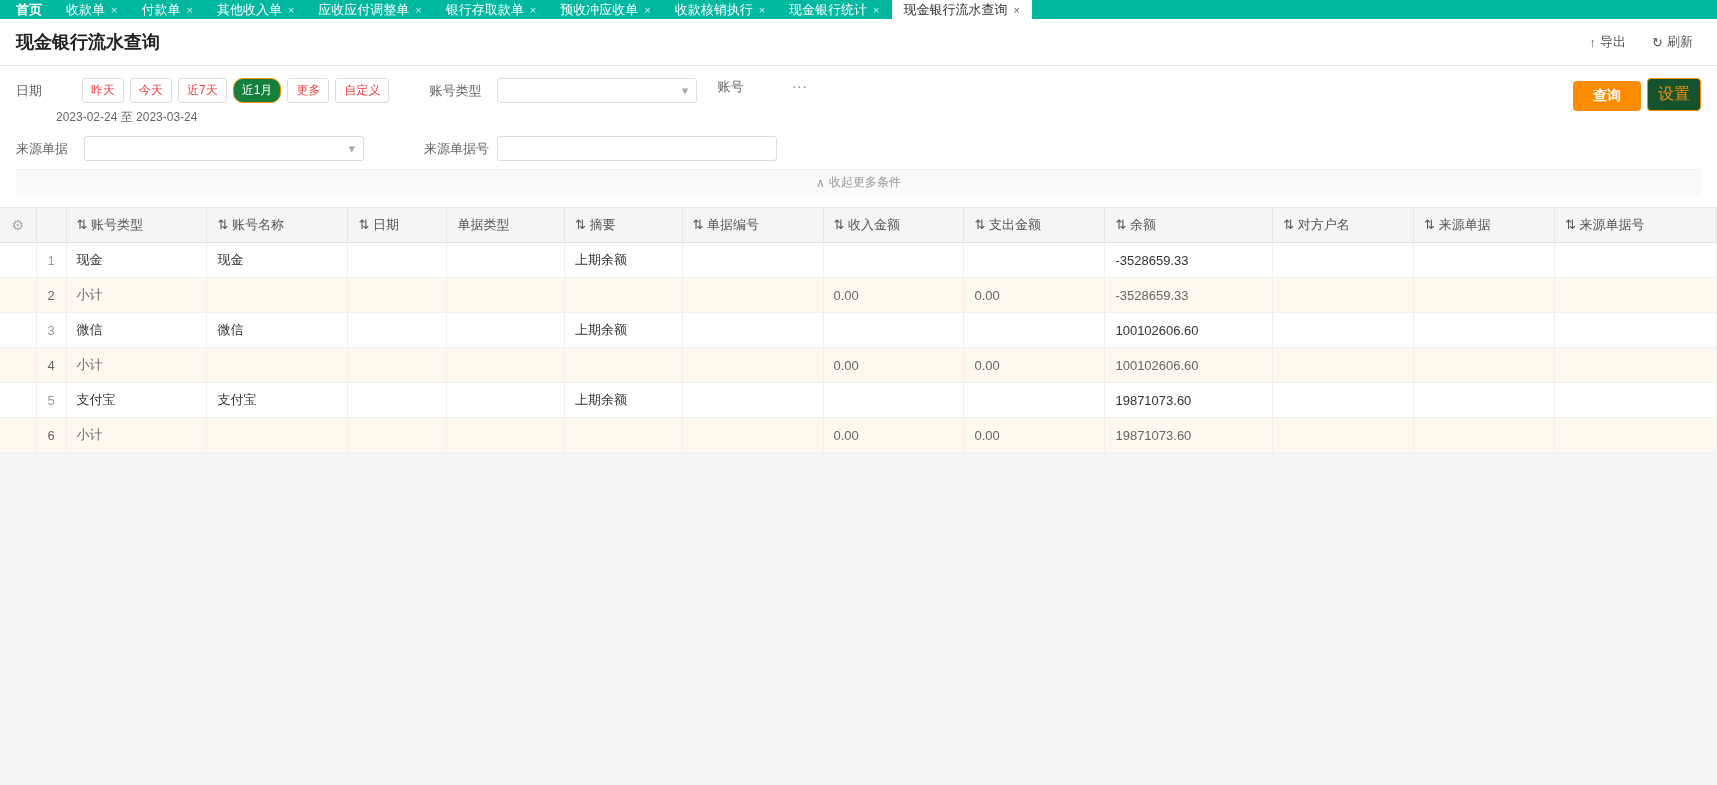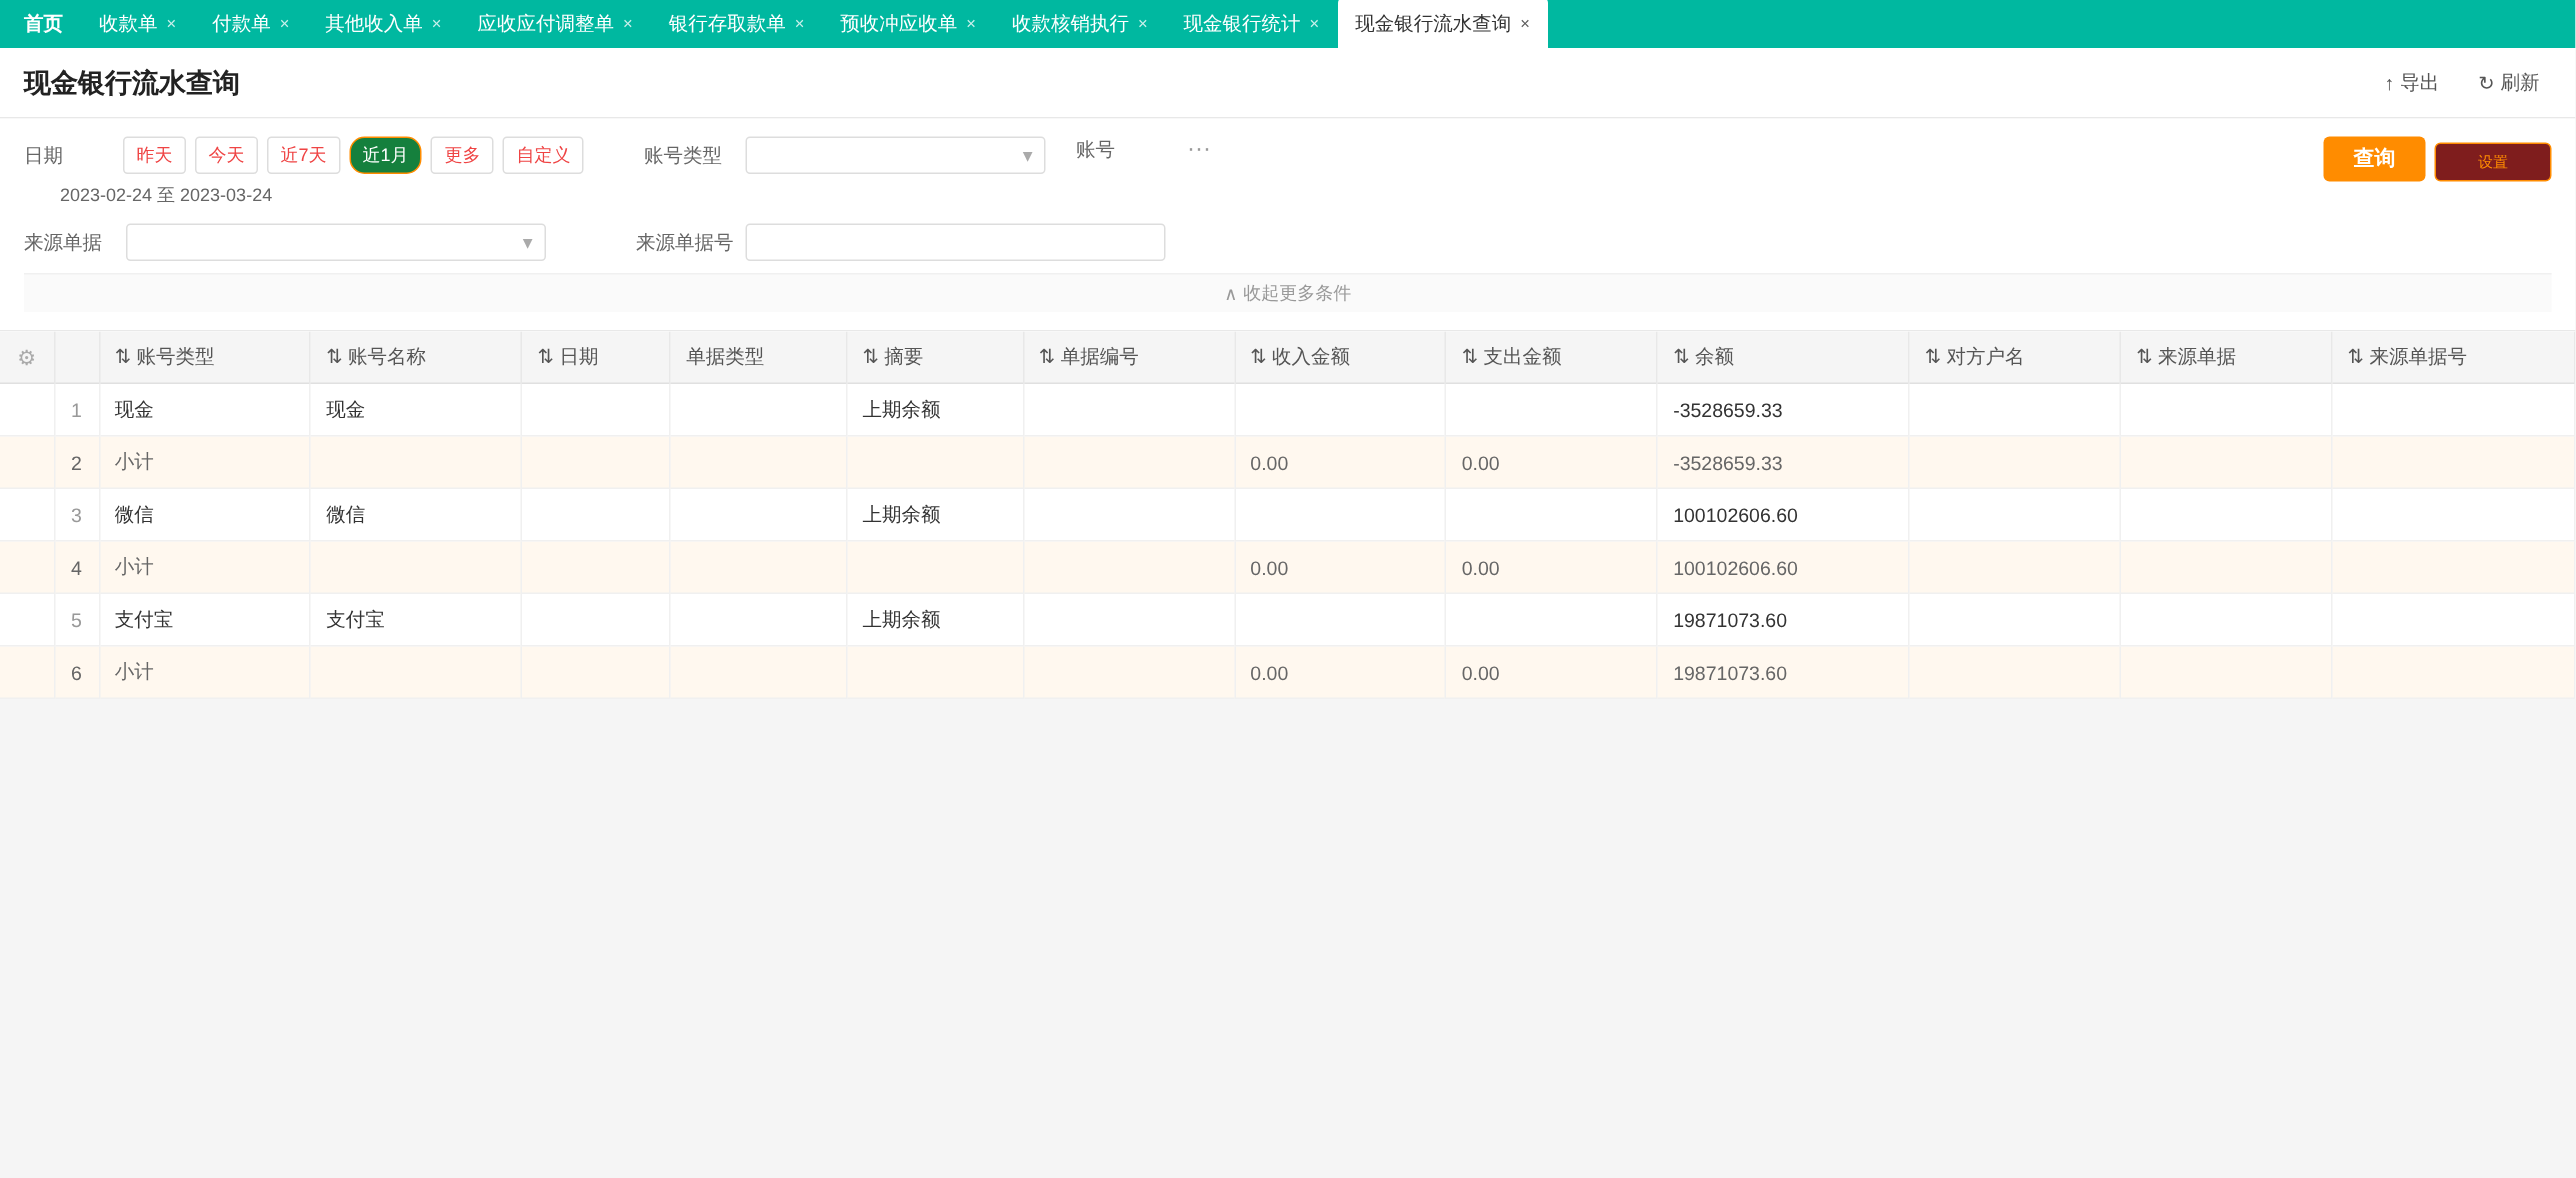--- a/index.html
+++ b/index.html
@@ -3,21 +3,21 @@
   <meta charset="utf-8">
   <style>
     * { box-sizing: border-box; margin: 0; padding: 0; }
     body { font-family: 'Microsoft YaHei', Arial, sans-serif; font-size: 13px; background: #f5f5f5; color: #333; }
 
     
     .top-nav {
       background: #00b8a0;
       display: flex;
       align-items: center;
-      height: 32px;
+      height: 19px;
       padding: 0 4px;
     }
     .nav-item {
       color: #fff;
       padding: 0 12px;
       height: 36px;
       display: flex;
       align-items: center;
       cursor: pointer;
       font-size: 13px;
@@ -130,27 +130,27 @@
       background: #ff8c00;
       color: #fff;
       border: none;
       border-radius: 4px;
       padding: 6px 20px;
       cursor: pointer;
       font-size: 14px;
       font-weight: bold;
     }
     .settings-btn {
-      background: #7f1d1d;
+      background: #14532d;
       color: #ff8c00;
       border: 1px solid #ff8c00;
       border-radius: 4px;
-      padding: 5px 28px;
-      cursor: pointer;
-      font-size: 10px;
+      padding: 5px 10px;
+      cursor: pointer;
+      font-size: 16px;
     }
     .right-actions {
       display: flex;
       gap: 6px;
       align-items: flex-end;
       margin-left: auto;
     }
     .collapse-row {
       display: flex;
       justify-content: center;
@@ -285,21 +285,21 @@
         <span class="filter-label">日期</span>
         <div class="filter-group">
           <button class="filter-btn">昨天</button>
           <button class="filter-btn">今天</button>
           <button class="filter-btn">近7天</button>
           <button class="filter-btn active">近1月</button>
           <button class="filter-btn">更多</button>
           <button class="filter-btn">自定义</button>
         </div>
       </div>
-      <div style="margin-left: 20px;">
+      <div style="margin-left: 36px;">
         <span class="date-range">2023-02-24 至 2023-03-24</span>
       </div>
     </div>
 
     <div style="display: flex; align-items: center; gap: 8px; margin-left: 20px;">
       <span class="filter-label">账号类型</span>
       <div class="filter-select" style="min-width: 200px;">
         <span></span>
         <span style="color: #aaa;">▾</span>
       </div>

